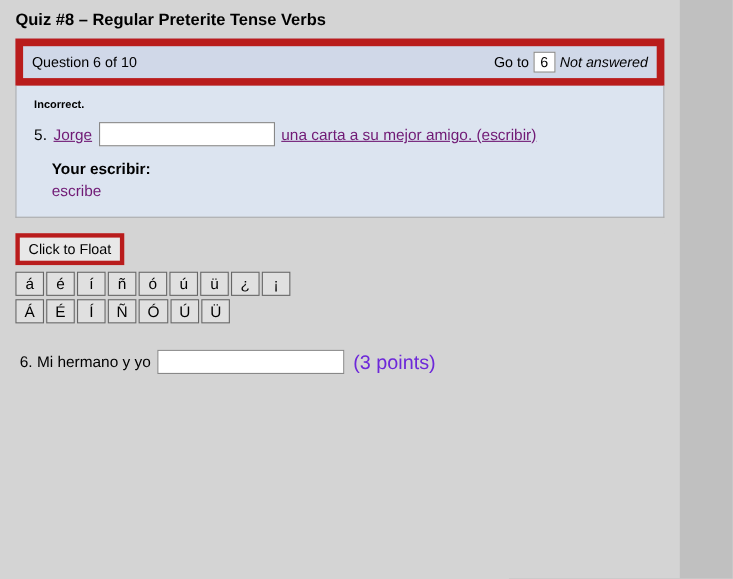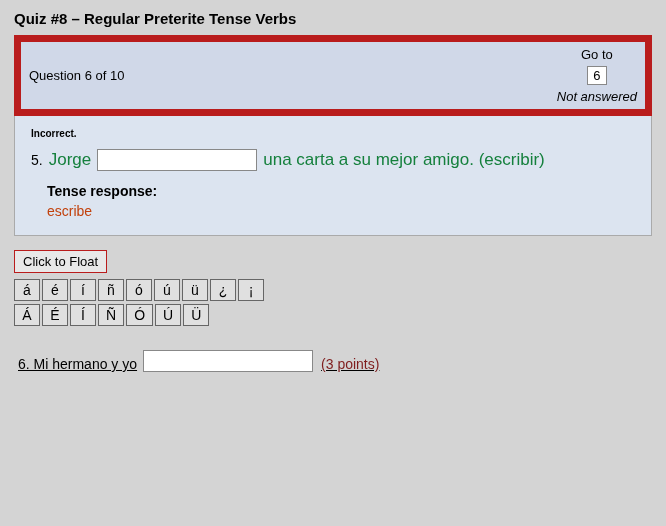--- a/index.html
+++ b/index.html
@@ -6,21 +6,21 @@
     body {
       font-family: Arial, sans-serif;
       font-size: 14px;
       background: #c0c0c0;
       width: 666px;
       min-height: 526px;
       overflow: hidden;
     }
     .main-container {
       background: #d4d4d4;
-      width: 666px;
+      width: 618px;
       min-height: 526px;
       padding: 10px 14px 10px 14px;
     }
     .quiz-title {
       font-size: 15px;
       font-weight: bold;
       margin-bottom: 8px;
       color: #000;
     }
     .quiz-description {
@@ -40,21 +40,20 @@
     }
     .question-header-label {
       font-size: 13px;
       color: #000;
     }
     .go-to-area {
       display: flex;
       align-items: center;
       gap: 4px;
       font-size: 13px;
-      flex-direction: column;
     }
     .go-to-label {
       color: #000;
     }
     .go-to-box {
       border: 1px solid #888;
       background: #fff;
       padding: 1px 5px;
       font-size: 13px;
       min-width: 20px;
@@ -91,40 +90,41 @@
     }
     .blank-input {
       border: 1px solid #888;
       background: #fff;
       width: 160px;
       height: 22px;
       font-size: 14px;
       padding: 0 4px;
     }
     .question-text {
-      font-size: 17px;
-      color: #15803d;
+      font-size: 14px;
+      color: #701a75;
+      text-decoration: underline;
     }
     .your-response-label {
       font-weight: bold;
       font-size: 14px;
       margin-bottom: 4px;
       color: #000;
     }
     .response-value {
-      color: #c2410c;
+      color: #701a75;
       font-size: 14px;
       margin-left: 0;
     }
     .float-section {
       background: #d4d4d4;
       padding: 0 0 10px 0;
     }
     .float-btn {
-      border: 1px solid #b91c1c;
+      border: 4px solid #b91c1c;
       background: #e8e8e8;
       font-size: 13px;
       padding: 3px 8px;
       cursor: pointer;
       margin-bottom: 6px;
       display: inline-block;
     }
     .char-row {
       display: flex;
       gap: 2px;
@@ -136,39 +136,38 @@
       background: #e0e0e0;
       font-size: 14px;
       padding: 2px 7px;
       cursor: pointer;
       min-width: 26px;
       text-align: center;
       font-family: Arial, sans-serif;
     }
     .question6-row {
       display: flex;
-      align-items: flex-end;
+      align-items: center;
       gap: 6px;
       font-size: 14px;
       color: #000;
       margin-top: 24px;
       padding: 0 4px;
-      text-decoration: underline;
     }
     .blank-input2 {
       border: 1px solid #888;
       background: #fff;
       width: 170px;
       height: 22px;
       font-size: 14px;
       padding: 0 4px;
     }
     .points-text {
-      color: #7f1d1d;
-      font-size: 14px;
+      color: #6d28d9;
+      font-size: 18px;
       margin-left: 2px;
     }
   </style>
 </head>
 <body>
 
 <div class="main-container">
 
   <div class="quiz-title">Quiz #8 – Regular Preterite Tense Verbs</div>
 
@@ -187,21 +186,21 @@
     <div class="incorrect-label">Incorrect.</div>
 
     <div class="question-row">
       <span class="question-number">5.</span>
       <span class="question-text">Jorge</span>
       <input class="blank-input" type="text" value="" style="">
       <span class="question-text">una carta a su mejor amigo. (escribir)</span>
     </div>
 
     <div style="margin-left: 16px;">
-      <div class="your-response-label">Tense response:</div>
+      <div class="your-response-label">Your escribir:</div>
       <div class="response-value">escribe</div>
     </div>
 
   </div>
 
   <div class="float-section">
 
     
     <button class="float-btn">Click to Float</button>
 

